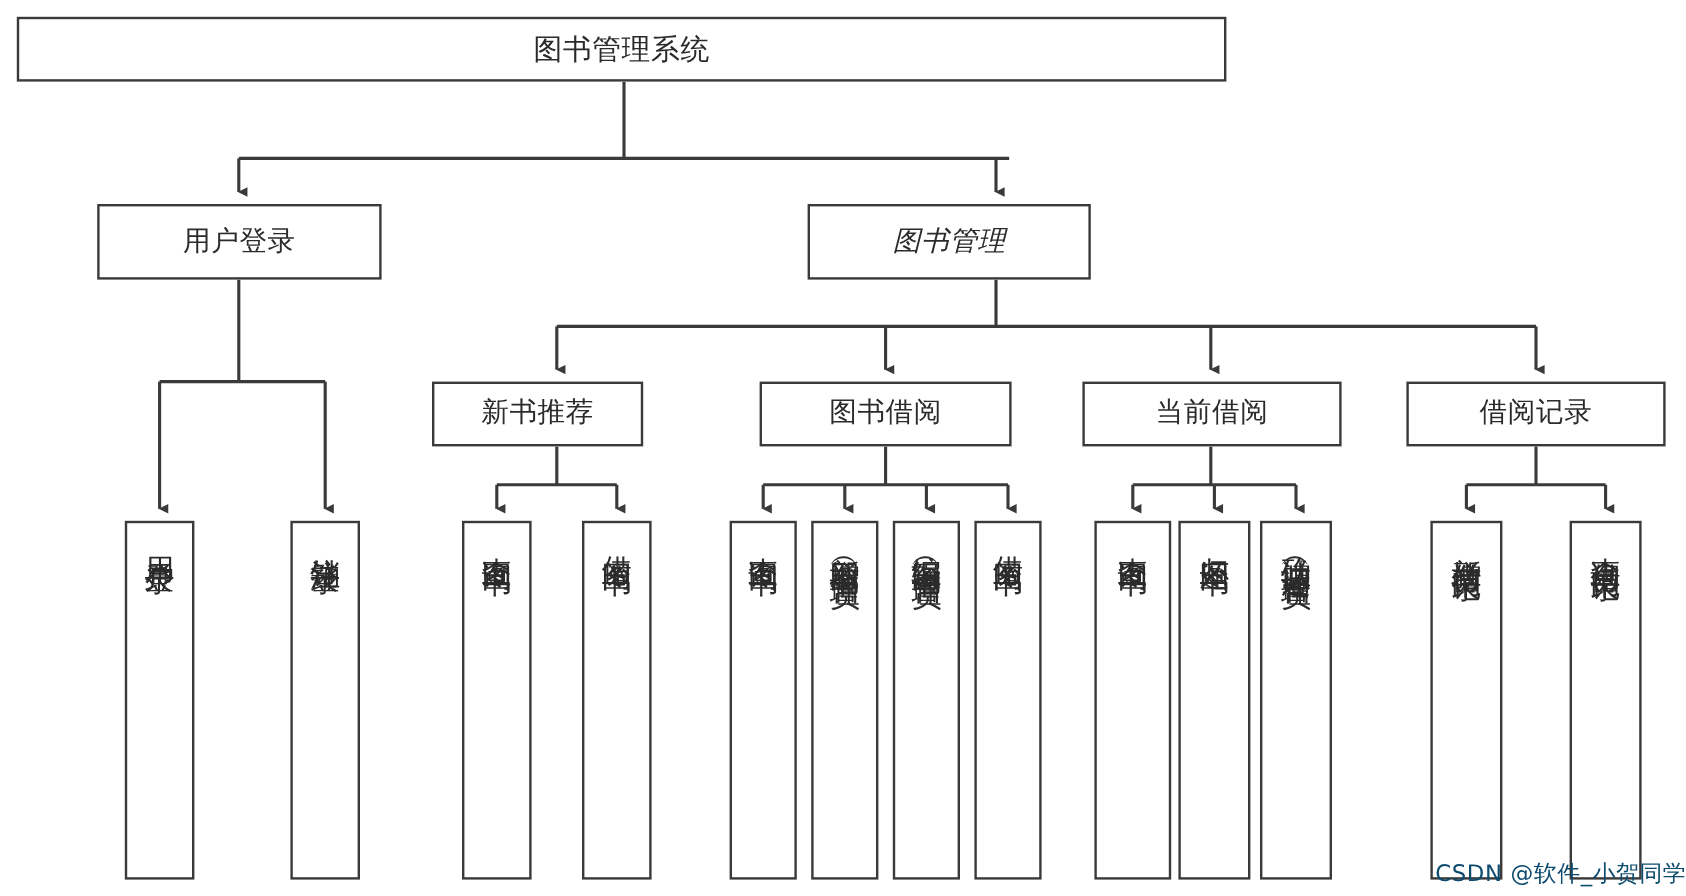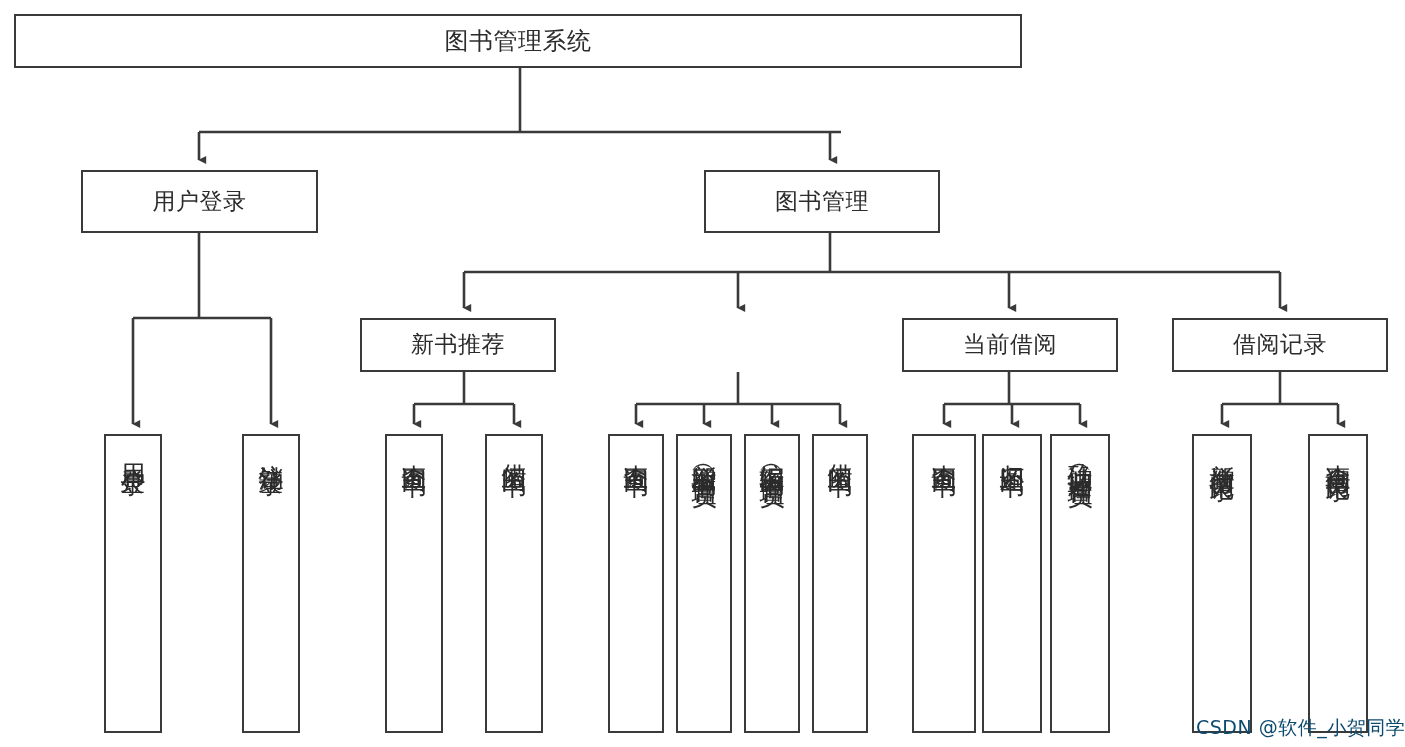--- a/index.html
+++ b/index.html
@@ -125,26 +125,29 @@
     </g>
   </svg>
 
   <div class="node root horiz" style="left:14px; top:14px; width:1008px; height:54px;">
     <span class="label">图书管理系统</span>
   </div>
 
   <div class="node horiz" style="left:81px; top:170px; width:237px; height:63px;">
     <span class="label">用户登录</span>
   </div>
-  <div class="node horiz" style="left:704px; top:170px; width:236px; height:63px;">
+  <div class="node horiz" style="left:673px; top:170px; width:236px; height:63px;font-style:italic;">
     <span class="label">图书管理</span>
   </div>
 
-  <div class="node horiz" style="left:360px; top:318px; width:196px; height:54px;">
+  <div class="node horiz" style="left:360px; top:318px; width:176px; height:54px;">
     <span class="label">新书推荐</span>
+  </div>
+  <div class="node horiz" style="left:633px; top:318px; width:210px; height:54px;">
+    <span class="label">图书借阅</span>
   </div>
   <div class="node horiz" style="left:1172px; top:318px; width:216px; height:54px;">
     <span class="label">借阅记录</span>
   </div>
   <div class="node horiz" style="left:902px; top:318px; width:216px; height:54px;">
     <span class="label">当前借阅</span>
   </div>
 
   <div class="node vert" style="left:104px; top:434px; width:58px; height:299px;">
     <span class="label">用户登录</span>

